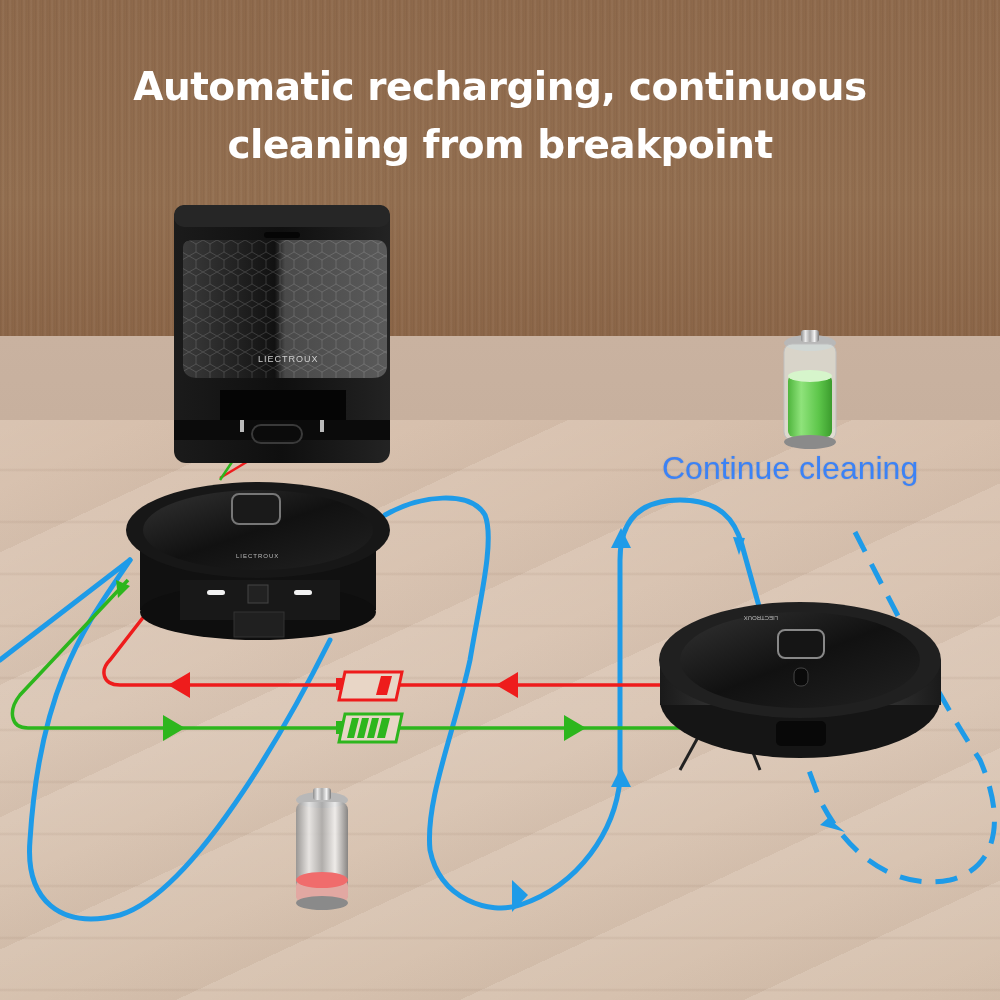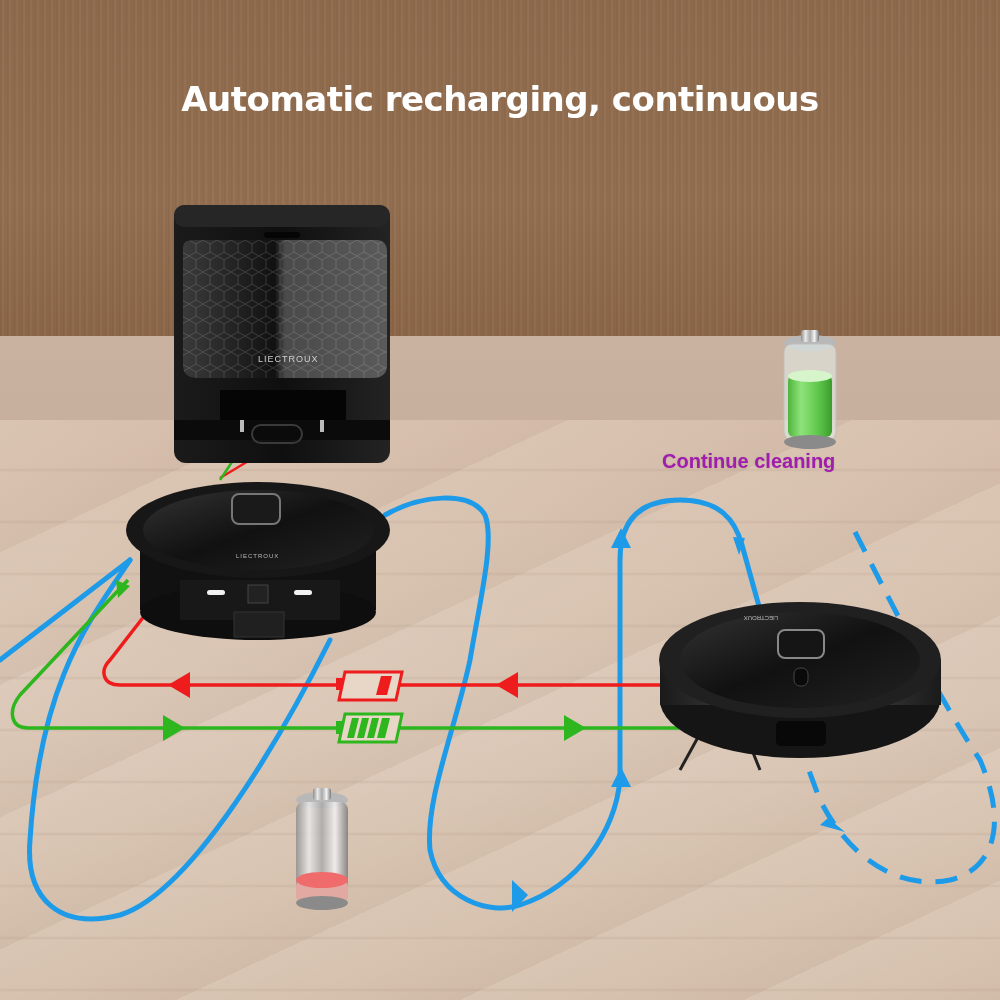--- a/index.html
+++ b/index.html
@@ -16,43 +16,44 @@
       background: linear-gradient(180deg, #c9b2a0 0%, #c7b09e 100%);
     }
     .floor {
       position:absolute; left:0; top:420px; width:1000px; height:580px;
       background:
         repeating-linear-gradient(180deg, rgba(255,255,255,0.0) 0px, rgba(255,255,255,0.0) 48px, rgba(120,90,70,0.10) 50px, rgba(255,255,255,0.0) 52px),
         repeating-linear-gradient(155deg, rgba(255,255,255,0.06) 0px, rgba(255,255,255,0.0) 60px, rgba(120,90,70,0.06) 120px),
         linear-gradient(180deg, #d7c0ad 0%, #dbc7b6 50%, #d6c1ae 100%);
     }
     .headline {
-      position:absolute; left:0; top:70px; width:1000px; text-align:center;
-      color:#ffffff; font-weight:bold; font-size:34px; line-height:58px;
+      position:absolute; left:0; top:58px; width:1000px; text-align:center;
+      color:#ffffff; font-weight:bold; font-size:39px; line-height:58px;
       font-family:"DejaVu Sans", sans-serif; letter-spacing:-0.5px;
     }
     .headline div { display:block; }
     .label {
-      position:absolute; color:#a21caf; font-weight:bold; font-size:20px;
+      position:absolute; color:#3b82f6; font-weight:normal; font-size:32px;
       font-family:"Liberation Sans", sans-serif; text-shadow:0 0 2px rgba(0,0,0,0.15);
     }
     .label-continue { left:662px; top:450px; }
     .label-return { left:174px; top:922px; }
     svg.overlay { position:absolute; left:0; top:0; }
   </style>
 </head>
 <body>
 
 <div class="scene">
   <div class="wall"></div>
   <div class="baseboard"></div>
   <div class="floor"></div>
 
   <div class="headline">
     <div>Automatic recharging, continuous</div>
+    <div>cleaning from breakpoint</div>
   </div>
 
   <svg class="overlay" width="1000" height="1000" viewBox="0 0 1000 1000">
     <defs>
       <linearGradient id="glassG" x1="0" x2="1">
         <stop offset="0" stop-color="#8e8e8e"></stop>
         <stop offset="0.25" stop-color="#e9e9e9"></stop>
         <stop offset="0.5" stop-color="#a9a9a9"></stop>
         <stop offset="0.75" stop-color="#f2f2f2"></stop>
         <stop offset="1" stop-color="#7a7a7a"></stop>

